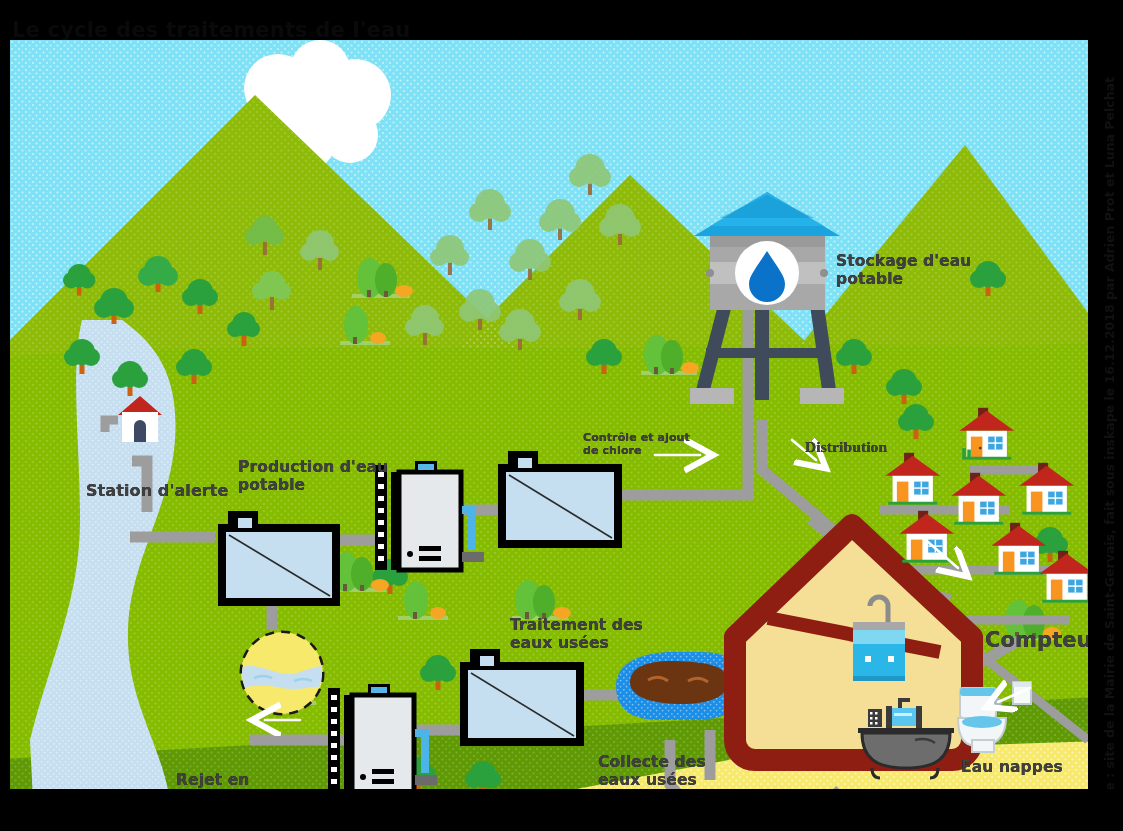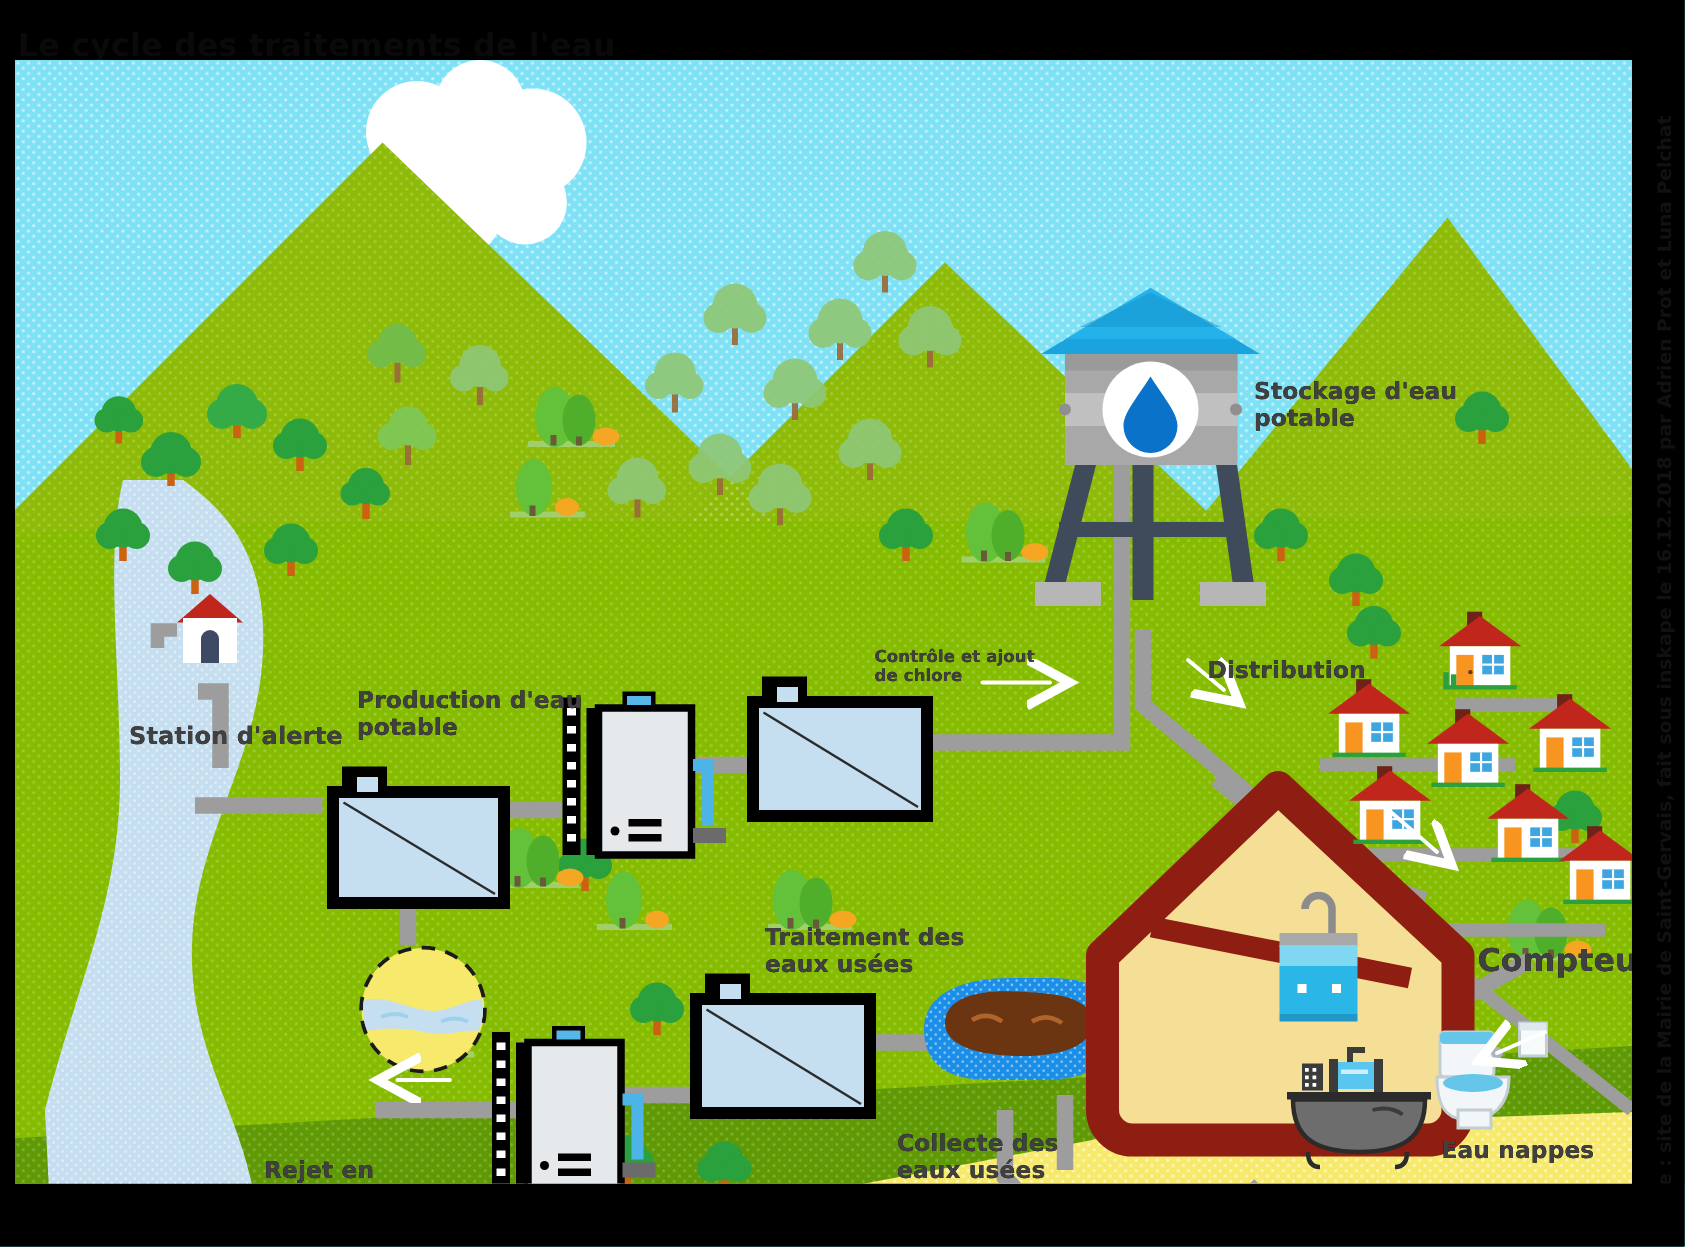--- a/index.html
+++ b/index.html
@@ -9,21 +9,21 @@
   #scene{position:absolute;left:10px;top:40px;width:1078px;height:791px;overflow:hidden;background:#7fe1f5;}
   svg{display:block;}
   #svgroot{position:absolute;left:0;top:0;}
   .lbl{position:absolute;color:#404040;font-weight:bold;line-height:1.18;letter-spacing:.1px;
        white-space:pre-line;text-shadow:0 0 0 #000;}
   #title{position:absolute;left:12px;top:18px;font-size:21px;font-weight:bold;color:#0a0a0a;letter-spacing:.2px;}
   #source{position:absolute;right:1px;top:40px;width:26px;height:791px;color:#111;font-size:12.5px;
           font-weight:600;display:flex;align-items:flex-end;justify-content:center;}
   #source span{writing-mode:vertical-rl;transform:rotate(180deg);white-space:nowrap;padding-bottom:4px;}
   .t-stockage{left:826px;top:212px;font-size:15.5px;}
-  .t-distribution{left:795px;top:398px;font-size:15.5px;}
+  .t-distribution{left:795px;top:398px;font-size:15.5px;font-family:Liberation Serif, serif;}
   .t-chlore{left:573px;top:392px;font-size:11px;}
   .t-production{left:228px;top:418px;font-size:15.5px;}
   .t-station{left:76px;top:442px;font-size:16px;}
   .t-captage{left:144px;top:572px;font-size:15.5px;}
   .t-traitement{left:500px;top:576px;font-size:15.5px;}
   .t-collecte{left:588px;top:713px;font-size:15.5px;}
   .t-rejet{left:166px;top:731px;font-size:15.5px;}
   .t-compteur{left:975px;top:588px;font-size:21px;}
   .t-eaupotable{left:951px;top:718px;font-size:15.5px;}
 </style>

